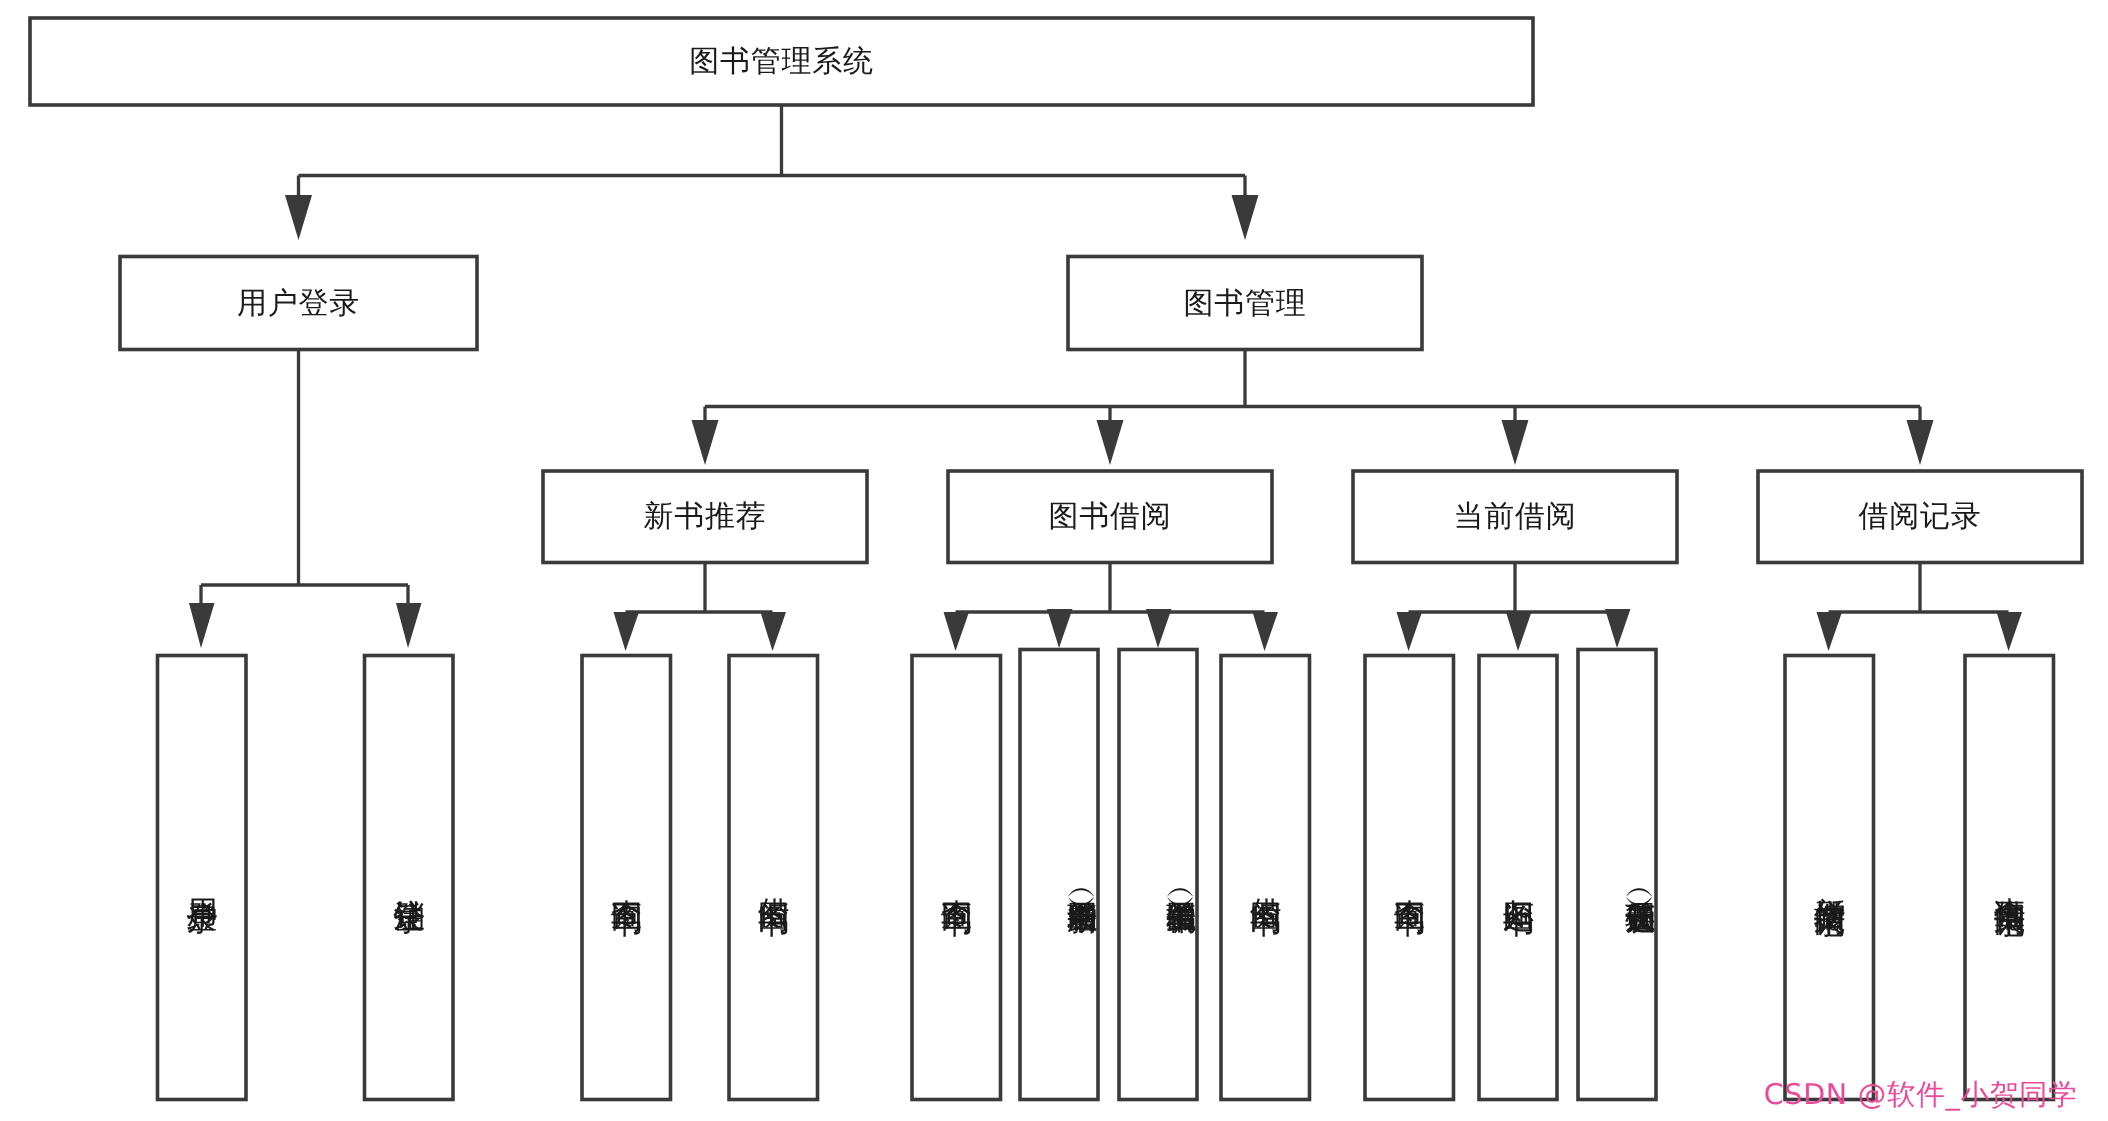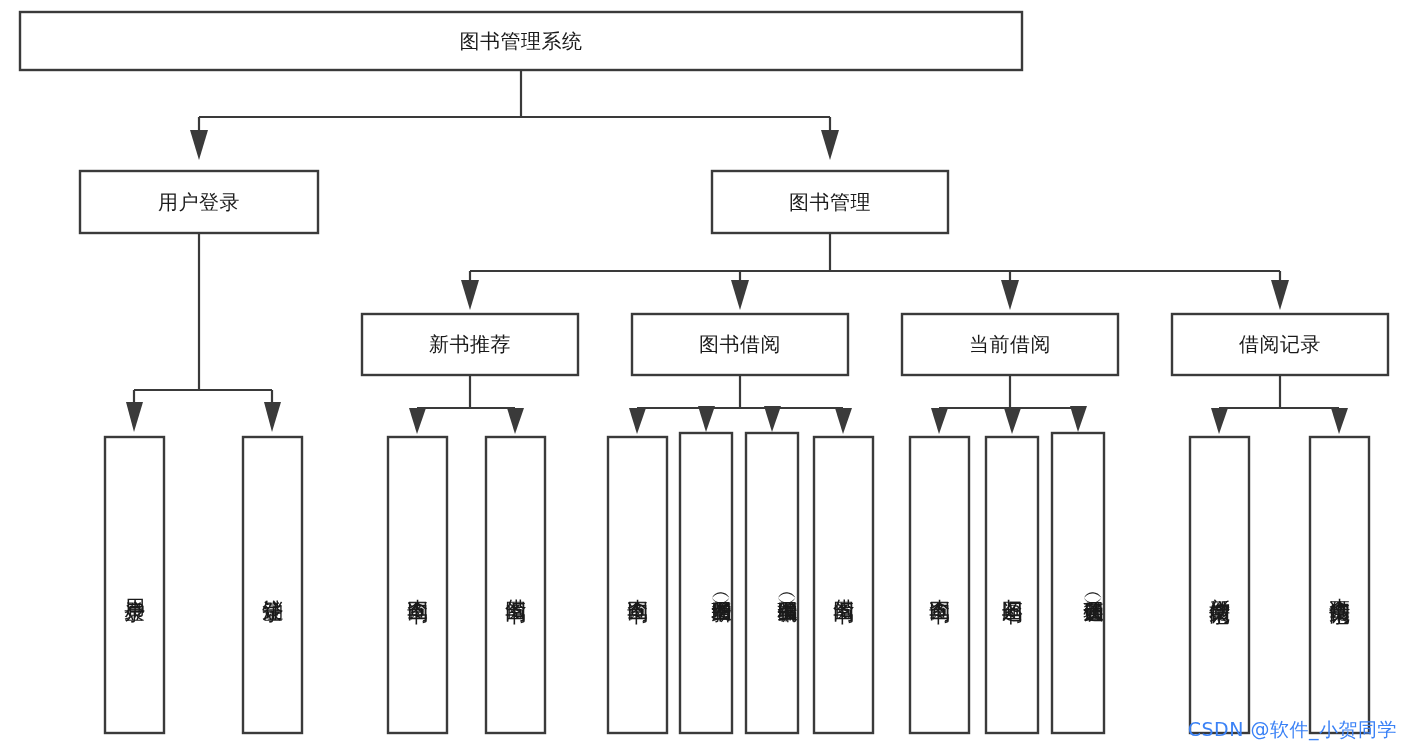--- a/index.html
+++ b/index.html
@@ -62,25 +62,25 @@
     letter-spacing: 1.5px;
     text-align: center;
     white-space: nowrap;
     pointer-events: none;
     display: flex;
     align-items: center;
     justify-content: center;
   }
   .watermark {
     position: absolute;
-    right: 8px;
+    right: 20px;
     bottom: 4px;
     font-family: "DejaVu Sans", "Liberation Sans", sans-serif;
     font-size: 19px;
-    color: #3b82f6;
+    color: #ec4899;
     letter-spacing: 0.5px;
     white-space: nowrap;
   }
 </style>
 </head>
 <body>
 
 <div id="diagram-root">
 
   <svg class="tree-canvas" viewBox="0 0 1405 747">

